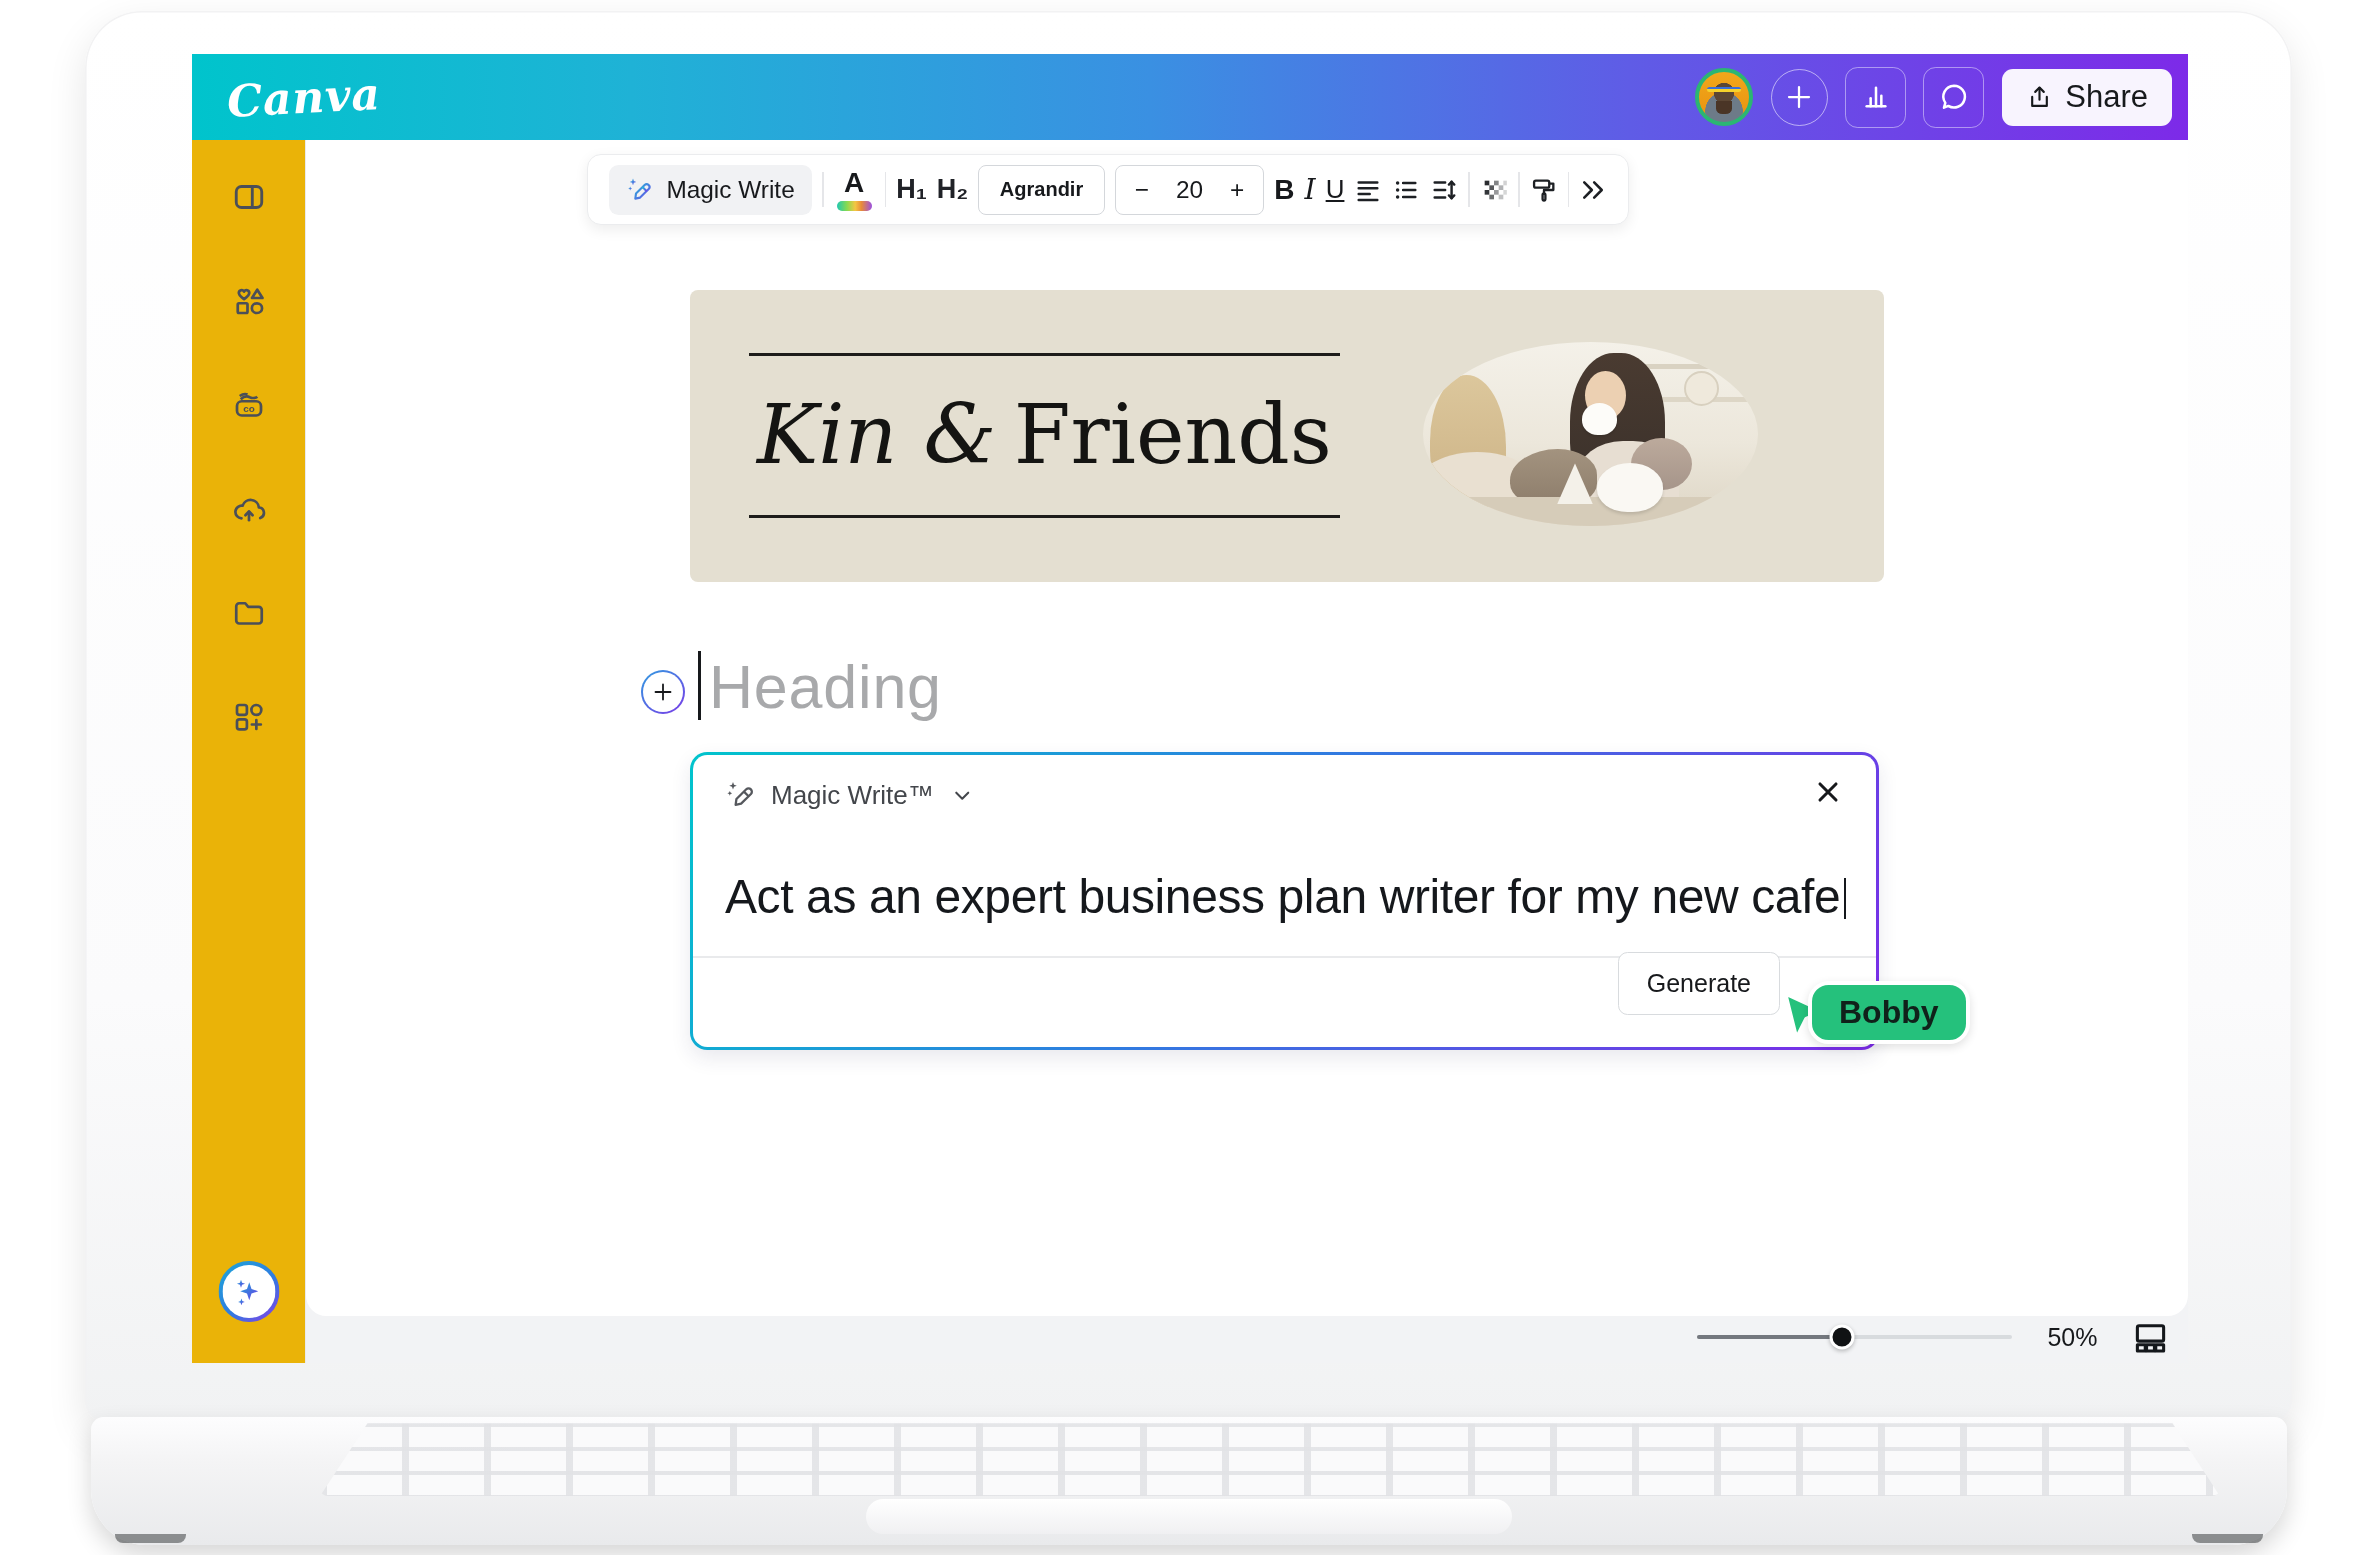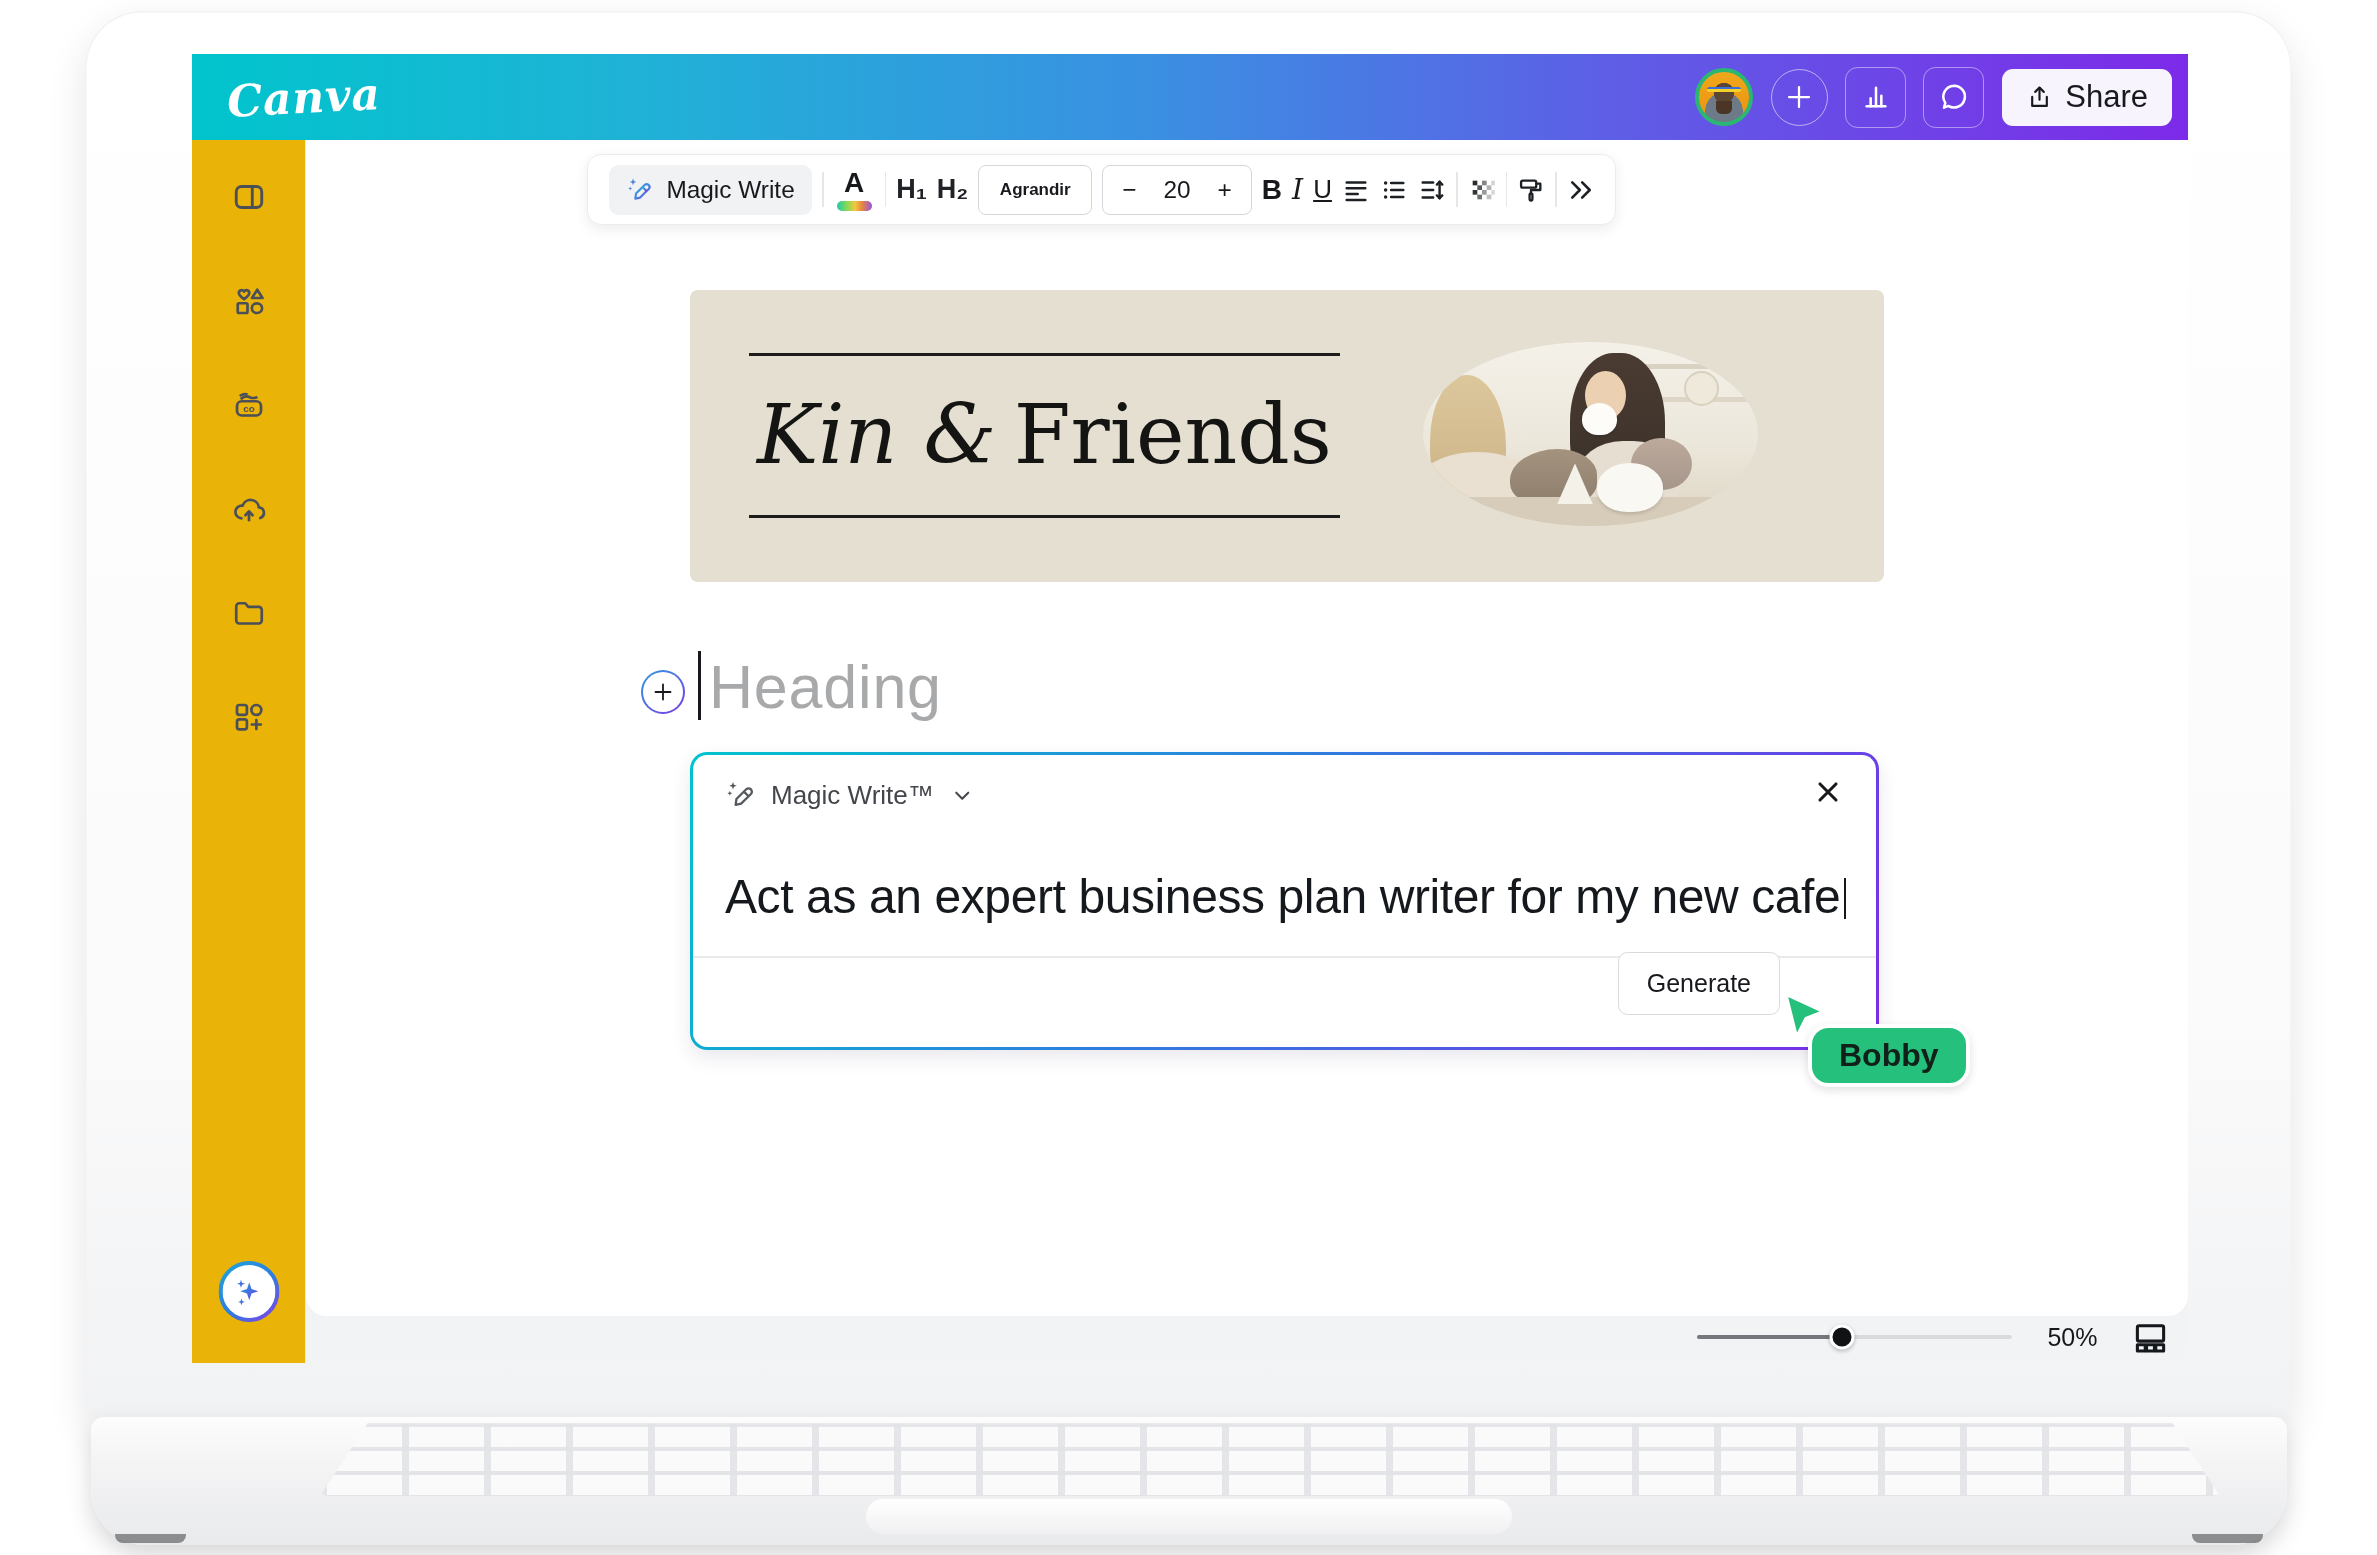--- a/index.html
+++ b/index.html
@@ -121,21 +121,21 @@
   }
   .color-btn { display:flex; flex-direction:column; align-items:center; width:41px; }
   .color-btn .letterA { font-size:28px; font-weight:bold; color:#17191c; line-height:30px; }
   .color-btn .rainbow {
     width:35px; height:9.5px; border-radius:5.5px; margin-top:3.2px;
     background:linear-gradient(90deg,#21c8b0,#86da52 28%,#f4c642 52%,#e88b3a 70%,#9b51e0 100%);
   }
   .h-btn { font-size:27px; font-weight:600; color:#202227; }
   .font-box {
     height:50px; padding:0 20.5px; border:1.6px solid #d4d7db; border-radius:8px;
-    display:flex; align-items:center; font-size:17px; font-weight:bold; color:#17191c;text-align:right;
+    display:flex; align-items:center; font-size:20px; font-weight:bold; color:#17191c;text-align:right;
   }
   .size-box {
     height:50px; border:1.6px solid #d4d7db; border-radius:8px;
     display:flex; align-items:center; gap:27px; padding:0 19px; font-size:24.4px; color:#17191c;
   }
   .bold-b { font-size:28px; font-weight:bold; color:#17191c; }
   .italic-i { font-size:28px; font-style:italic; font-family:"DejaVu Serif",serif; color:#17191c; }
   .underline-u { font-size:26px; text-decoration:underline; color:#17191c; }
   .tb-icon { width:28px; height:28px; color:#1d2024; display:block; }
 
@@ -190,21 +190,21 @@
   .mw-divider { position:absolute; left:0; top:201px; width:100%; height:1.6px; background:#e9eaec; }
   .generate-btn {
     position:absolute; right:96px; bottom:32px; height:63px; padding:0 28px;
     border:1.6px solid #d8dbde; border-radius:9.5px; background:#fff;
     display:flex; align-items:center; font-size:25px; color:#17191c;
   }
 
   
   .collab-cursor { position:absolute; left:1468px; top:845px; z-index:8; }
   .collab-pill {
-    position:absolute; left:1502px; top:884px; z-index:8;
+    position:absolute; left:1502px; top:841px; z-index:8;
     height:63px; padding:0 27px; border-radius:20.5px; background:#25c17c;
     border:4.7px solid #ffffff; box-shadow:0 3.2px 9.5px rgba(0,0,0,0.12);
     display:flex; align-items:center; font-size:32px; font-weight:bold; color:#10211a;
   }
 
   
   .zoom-slider { position:relative; width:315px; height:24px; }
   .zoom-slider .track { position:absolute; left:0; top:10.2px; width:100%; height:4px; border-radius:2.4px; background:#d8dbde; }
   .zoom-slider .fill { position:absolute; left:0; top:10.2px; width:46%; height:4px; border-radius:2.4px; background:#74787e; }
   .zoom-slider .thumb {

